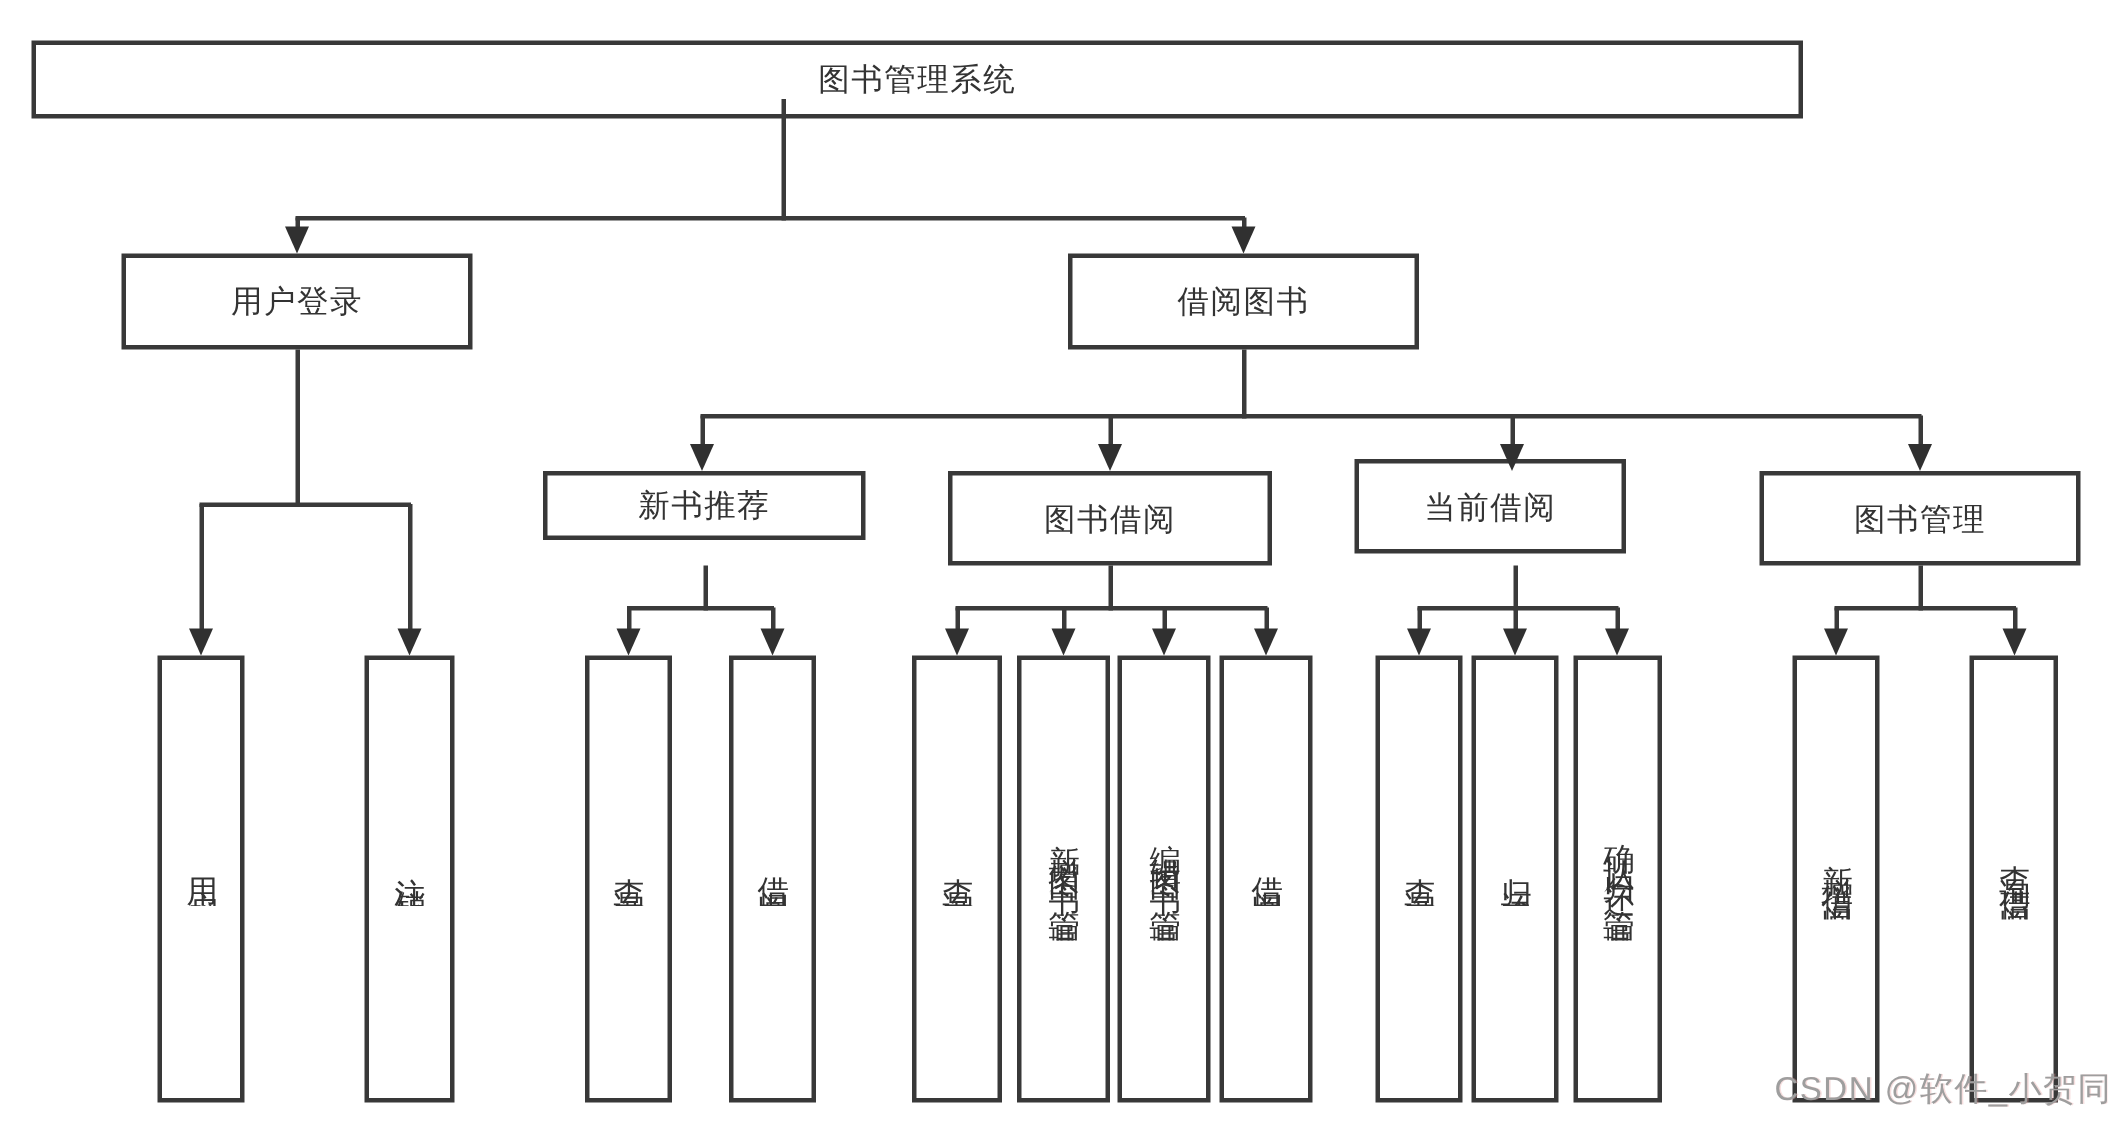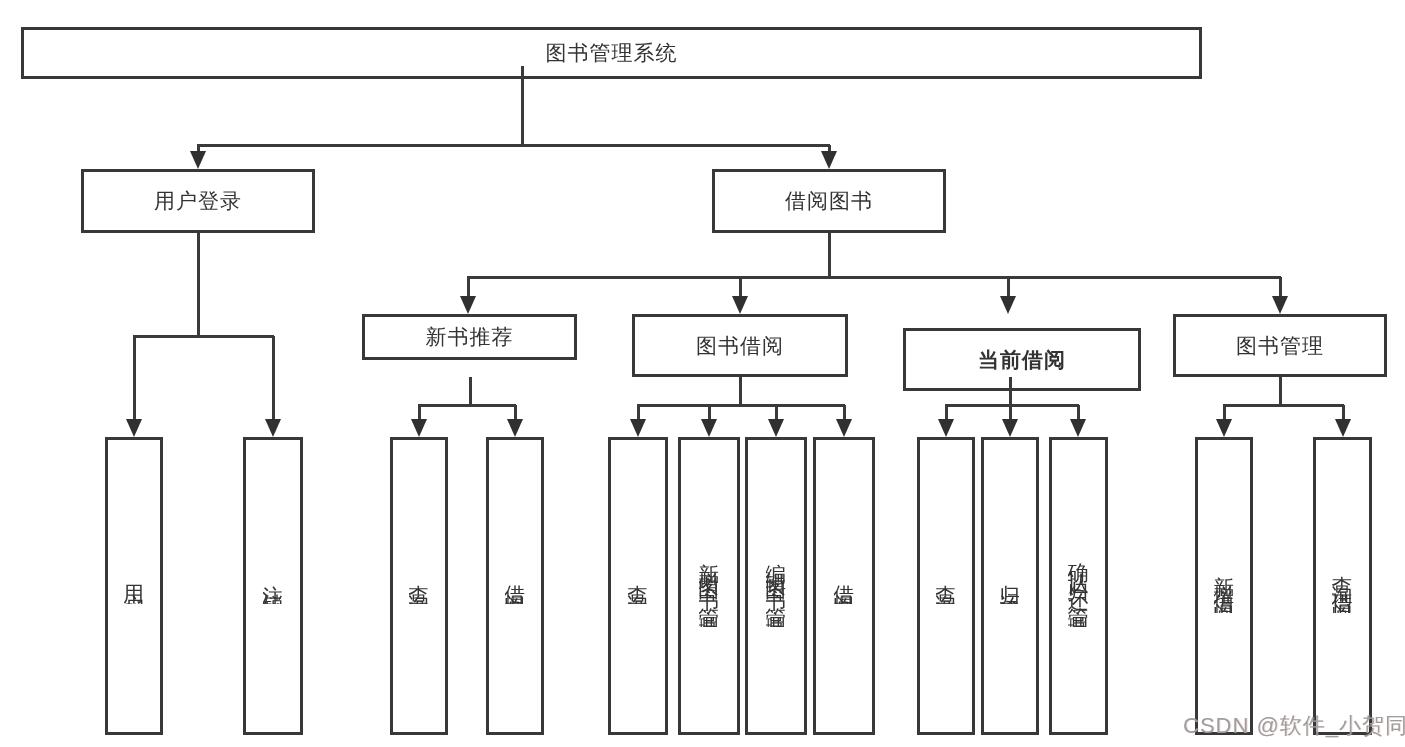--- a/index.html
+++ b/index.html
@@ -49,21 +49,21 @@
   <div class="node" style="left:712px; top:169px; width:234px; height:64px;">
     <span>借阅图书</span>
   </div>
 
   <div class="node" style="left:362px; top:314px; width:215px; height:46px;">
     <span>新书推荐</span>
   </div>
   <div class="node" style="left:632px; top:314px; width:216px; height:63px;justify-content:center;">
     <span>图书借阅</span>
   </div>
-  <div class="node" style="left:903px; top:328px; width:238px; height:63px;font-weight:bold;">
+  <div class="node" style="left:903px; top:306px; width:181px; height:63px;">
     <span>当前借阅</span>
   </div>
   <div class="node" style="left:1173px; top:314px; width:214px; height:63px;">
     <span>图书管理</span>
   </div>
 
   <div class="node vnode" style="left:105px; top:437px; width:58px; height:298px;">
     <span class="vtext">用户登录</span>
   </div>
   <div class="node vnode" style="left:243px; top:437px; width:60px; height:298px;">

